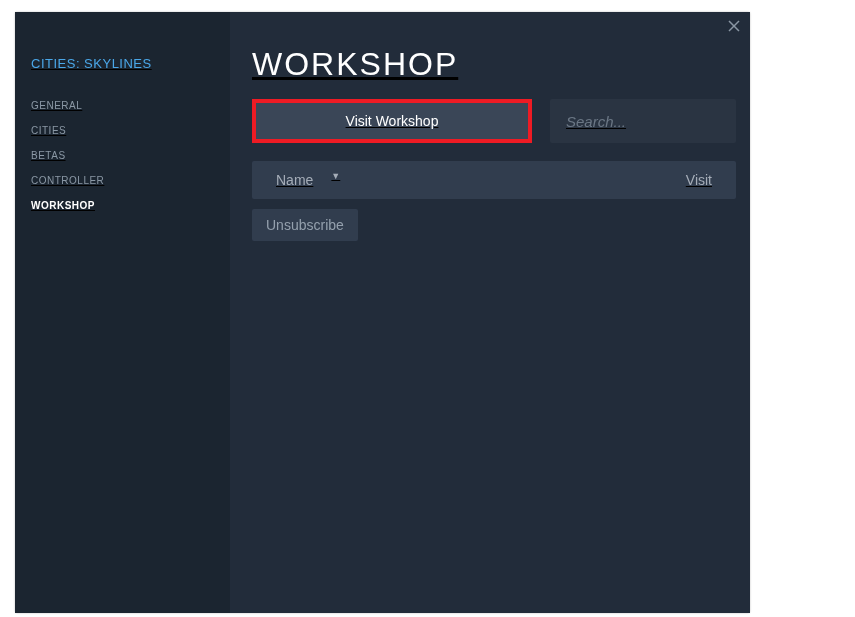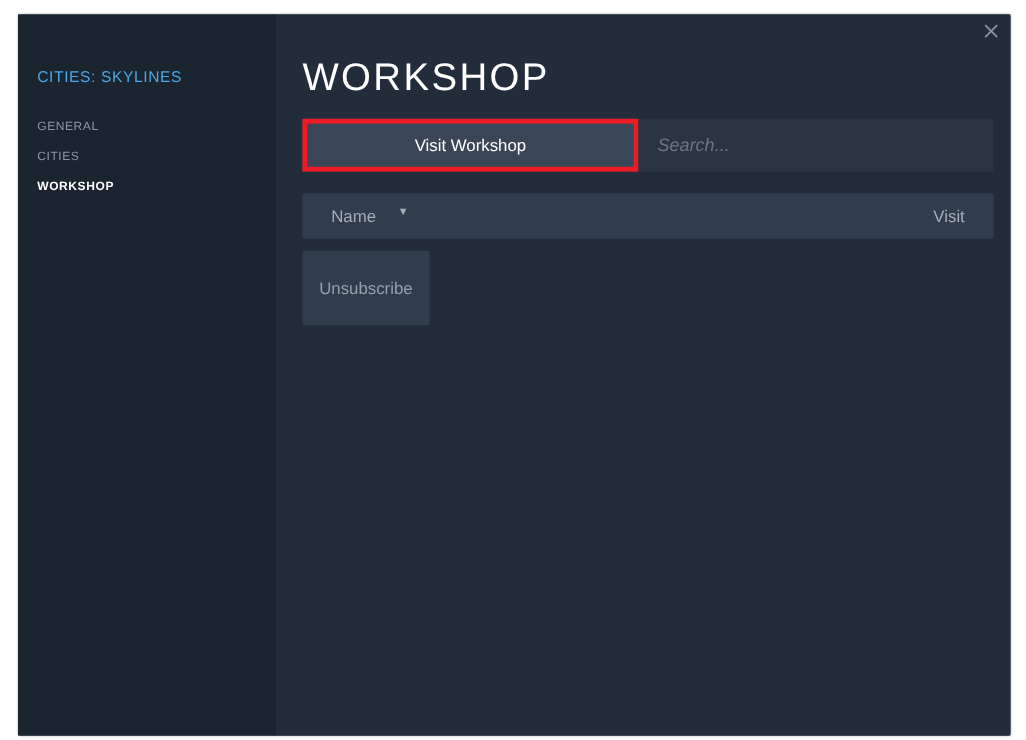--- a/index.html
+++ b/index.html
@@ -11,25 +11,26 @@
       width: 855px;
       height: 617px;
       background: #ffffff;
       font-family: Arial, "Helvetica Neue", sans-serif;
       overflow: hidden;
     }
     .window {
       position: absolute;
       top: 12px;
       left: 15px;
-      width: 827px;
+      width: 735px;
       height: 601px;
       background: #1f2935;
       border-radius: 2px;
       box-shadow: 0 0 2px rgba(0,0,0,0.3);
+      text-decoration: underline;
     }
     .close-btn {
       position: absolute;
       top: 6px;
       right: 8px;
       width: 16px;
       height: 16px;
       cursor: pointer;
       display: flex;
       align-items: center;
@@ -78,20 +79,21 @@
     }
     .page-title {
       color: #ffffff;
       font-size: 32px;
       font-weight: 300;
       letter-spacing: 2px;
       margin-bottom: 16px;
     }
     .top-row {
       display: flex;
+      gap: 18px;
       margin-bottom: 18px;
     }
     .visit-btn {
       flex: 0 0 280px;
       height: 44px;
       background: #3a4657;
       border: 4px solid #ee1b24;
       color: #ffffff;
       font-size: 14px;
       font-weight: 500;
@@ -150,21 +152,21 @@
       text-align: right;
       cursor: pointer;
     }
     .unsub-row {
       margin-top: 10px;
     }
     .unsub-btn {
       background: #313d4e;
       color: #94a0ad;
       border: none;
-      padding: 23px 14px;
+      padding: 8px 14px;
       font-size: 14px;
       cursor: pointer;
       border-radius: 2px;
     }
   </style>
 </head>
 <body>
 
 <div class="window">
 
@@ -174,20 +176,22 @@
       <line x1="11" y1="1" x2="1" y2="11"></line>
     </svg>
   </div>
 
   <div class="layout">
 
     <div class="sidebar">
       <div class="game-title">CITIES: SKYLINES</div>
       <div class="nav-item">GENERAL</div>
       <div class="nav-item">CITIES</div>
+      <div class="nav-item">BETAS</div>
+      <div class="nav-item">CONTROLLER</div>
       <div class="nav-item active">WORKSHOP</div>
     </div>
 
     <div class="main">
       <h1 class="page-title">WORKSHOP</h1>
 
       <div class="top-row">
         <div class="visit-btn">
           <span>Visit Workshop</span>
         </div>

